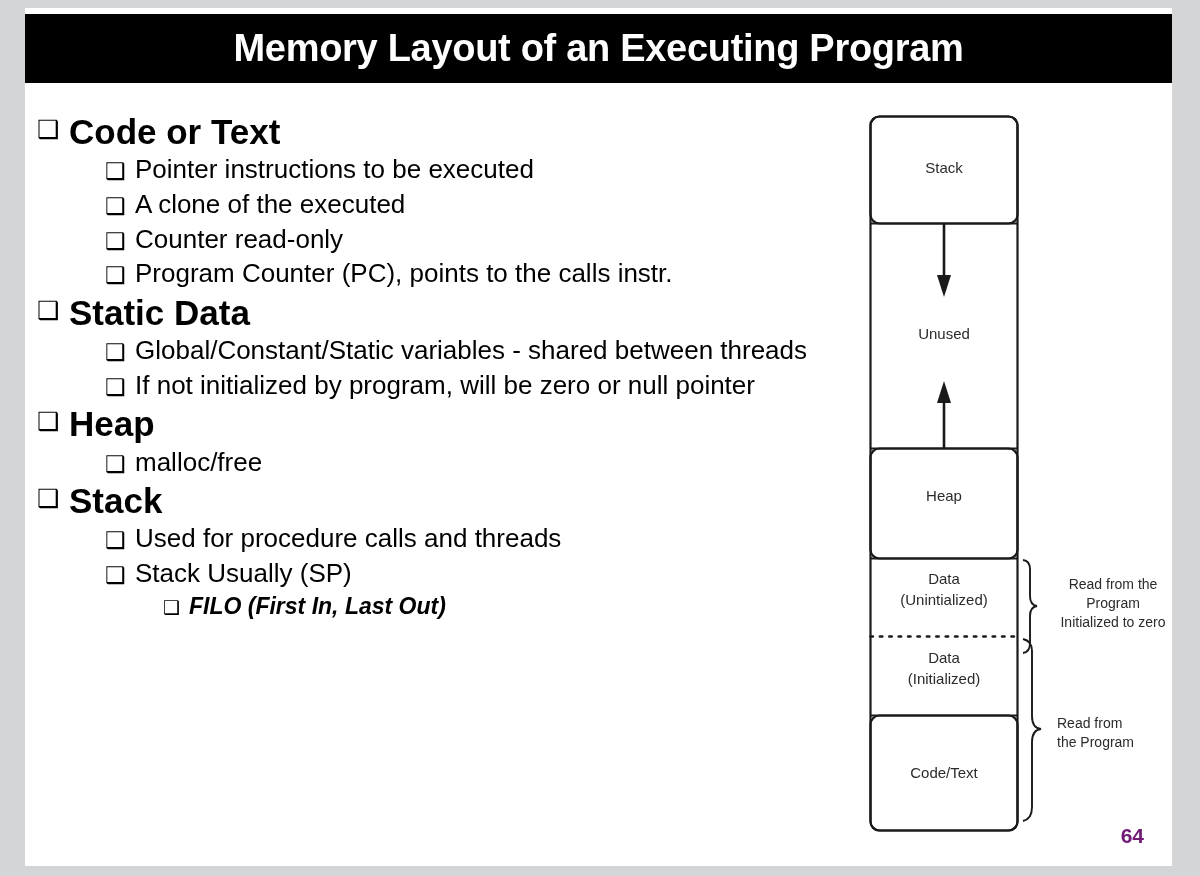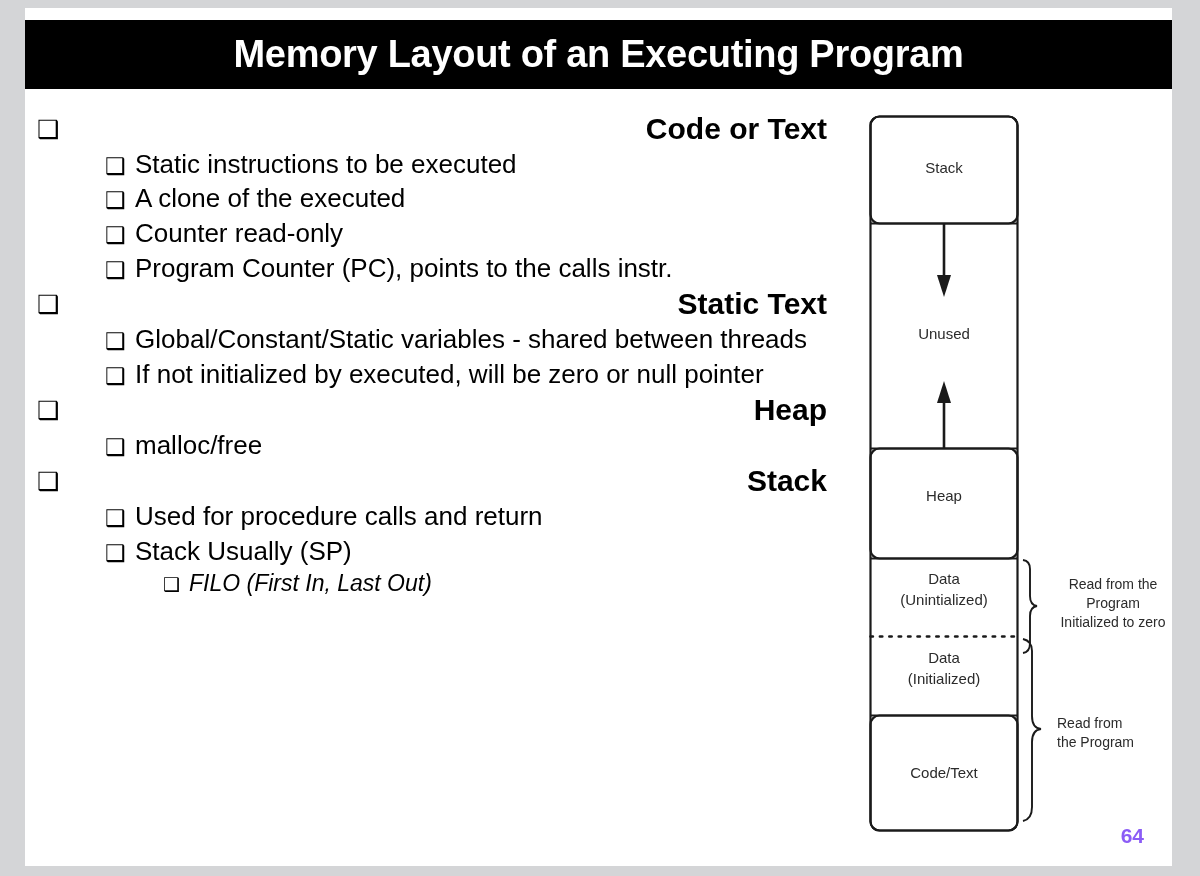--- a/index.html
+++ b/index.html
@@ -20,21 +20,21 @@
     width: 1147px;
     height: 858px;
     background: #ffffff;
     overflow: hidden;
   }
 
   
   #title-bar {
     position: absolute;
     left: 0;
-    top: 12px;
+    top: 6px;
     width: 1147px;
     height: 69px;
     background: #000000;
     display: flex;
     align-items: center;
     justify-content: center;
   }
   #title-text {
     color: #ffffff;
     font-size: 38px;
@@ -62,31 +62,31 @@
     color: #000;
   }
   .bullet .btext {
     color: #000;
     flex: 1 1 auto;
   }
 
   
   .lvl1 { margin-left: 0px; margin-top: 0px; margin-bottom: 3px; }
   .lvl1 .glyph { font-size: 25px; width: 32px; padding-top: 5px; }
-  .lvl1 .btext { font-size: 30px; font-weight: bold; line-height: 1.12; text-align: right; }
+  .lvl1 .btext { font-size: 35px; font-weight: bold; line-height: 1.12; }
 
   
   .lvl2 { margin-left: 68px; margin-bottom: 4px; }
   .lvl2 .glyph { font-size: 23px; width: 30px; padding-top: 6px; }
   .lvl2 .btext { font-size: 26px; font-weight: normal; line-height: 1.18; }
 
   
   .lvl3 { margin-left: 126px; margin-bottom: 2px; }
   .lvl3 .glyph { font-size: 19px; width: 26px; padding-top: 5px; }
-  .lvl3 .btext { font-size: 23px; font-style: italic; font-weight: normal; line-height: 1.18; }
+  .lvl3 .btext { font-size: 23px; font-style: italic; font-weight: bold; line-height: 1.18; }
 
   
   #diagram {
     position: absolute;
     left: 820px;
     top: 95px;
     width: 327px;
     height: 745px;
   }
   #memsvg { display: block; }
@@ -105,80 +105,80 @@
   .annot-c { text-anchor: middle; }
   .annot-l { text-anchor: start; }
 
   
   #page-number {
     position: absolute;
     right: 28px;
     bottom: 18px;
     font-size: 21px;
     font-weight: bold;
-    color: #8b5cf6;
+    color: #701a75;
   }
 </style>
 </head>
 <body>
 
 <div id="slide">
 
   <div id="title-bar">
     <div id="title-text">Memory Layout of an Executing Program</div>
   </div>
 
   <div id="bullets">
       <div class="bullet lvl1">
         <span class="glyph">❑</span>
         <span class="btext">Code or Text</span>
       </div>
       <div class="bullet lvl2">
         <span class="glyph">❑</span>
-        <span class="btext">Static instructions to be executed</span>
+        <span class="btext">Pointer instructions to be executed</span>
       </div>
       <div class="bullet lvl2">
         <span class="glyph">❑</span>
         <span class="btext">A clone of the executed</span>
       </div>
       <div class="bullet lvl2">
         <span class="glyph">❑</span>
         <span class="btext">Counter read-only</span>
       </div>
       <div class="bullet lvl2">
         <span class="glyph">❑</span>
         <span class="btext">Program Counter (PC), points to the calls instr.</span>
       </div>
       <div class="bullet lvl1">
         <span class="glyph">❑</span>
-        <span class="btext">Static Text</span>
+        <span class="btext">Static Data</span>
       </div>
       <div class="bullet lvl2">
         <span class="glyph">❑</span>
         <span class="btext">Global/Constant/Static variables - shared between threads</span>
       </div>
       <div class="bullet lvl2">
         <span class="glyph">❑</span>
-        <span class="btext">If not initialized by executed, will be zero or null pointer</span>
+        <span class="btext">If not initialized by program, will be zero or null pointer</span>
       </div>
       <div class="bullet lvl1">
         <span class="glyph">❑</span>
         <span class="btext">Heap</span>
       </div>
       <div class="bullet lvl2">
         <span class="glyph">❑</span>
         <span class="btext">malloc/free</span>
       </div>
       <div class="bullet lvl1">
         <span class="glyph">❑</span>
         <span class="btext">Stack</span>
       </div>
       <div class="bullet lvl2">
         <span class="glyph">❑</span>
-        <span class="btext">Used for procedure calls and return</span>
+        <span class="btext">Used for procedure calls and threads</span>
       </div>
       <div class="bullet lvl2">
         <span class="glyph">❑</span>
         <span class="btext">Stack Usually (SP)</span>
       </div>
       <div class="bullet lvl3">
         <span class="glyph">❑</span>
         <span class="btext">FILO (First In, Last Out)</span>
       </div>
     </div>

